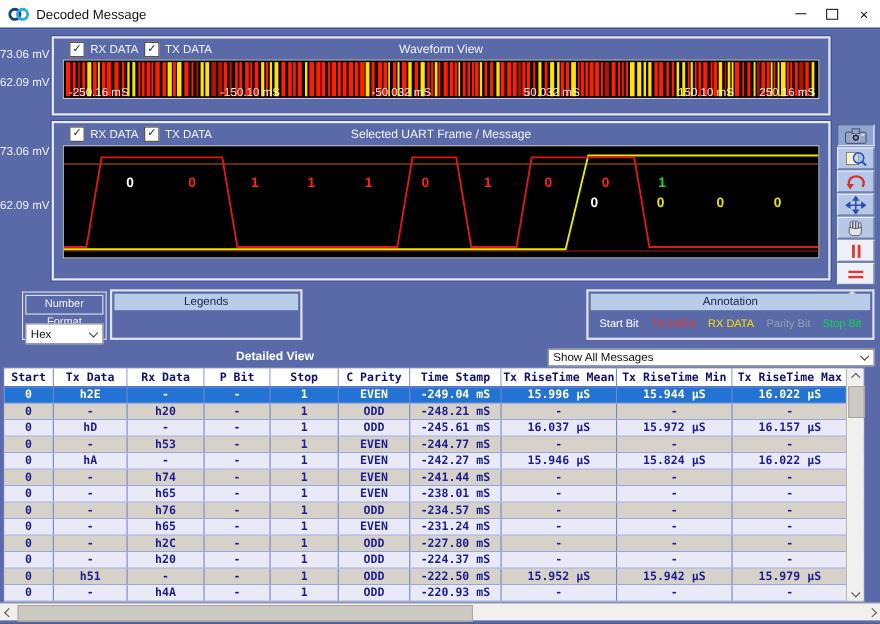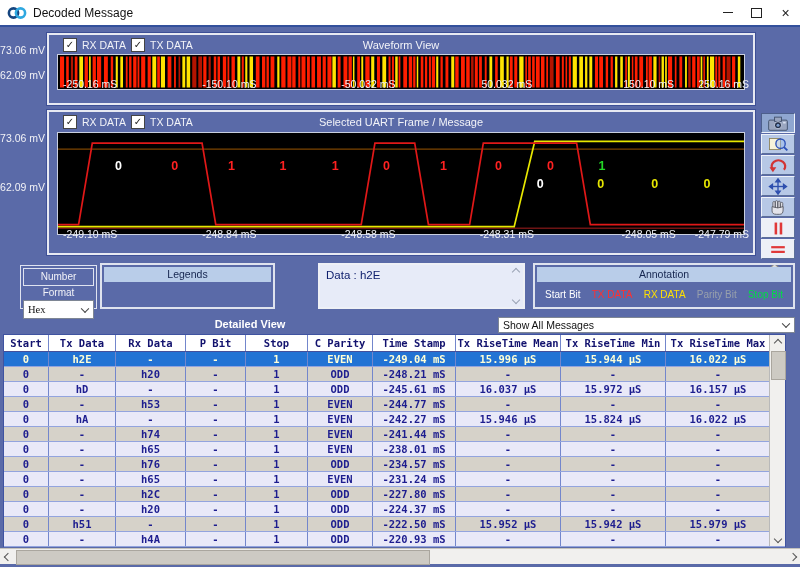--- a/index.html
+++ b/index.html
@@ -21,36 +21,36 @@
   .yl{position:absolute;right:710px;color:#f2f2f6;font-size:10.5px;white-space:nowrap;}
   .panel{position:absolute;left:44px;right:0;top:0;bottom:0;border:2px solid #e7e9f2;box-shadow:0 0 0 1px #3d4f96;background:#5a6aa8;}
   .phead{position:absolute;left:0;right:0;top:1px;height:17px;}
   .ptitle{position:absolute;left:0;right:0;top:3px;text-align:center;color:#f2f3f8;font-size:11px;}
   .cbgroup{position:absolute;top:2px;display:flex;align-items:center;gap:5px;z-index:2;}
   .cb{width:12px;height:12px;background:#fff;border:1px solid #444;display:flex;align-items:center;justify-content:center;font-size:10px;color:#1b1b1b;line-height:1;}
   .cblabel{color:#f2f3f8;font-size:10.5px;}
   .plot{position:absolute;left:8px;right:8px;background:#000;border:1px solid #c9cfdf;}
   #p1plot{top:19px;height:34px;}
   #p2plot{top:20px;bottom:18px;}
-  .axis{position:absolute;left:8px;right:4px;bottom:1px;height:24px;}
+  .axis{position:absolute;left:8px;right:12px;bottom:1px;height:24px;}
   .axis-label{position:absolute;top:0;color:#eef0f6;font-size:10.5px;white-space:nowrap;transform:translateX(-50%);}
   .bit{position:absolute;transform:translateX(-50%);font-weight:bold;font-size:12.5px;font-family:"Liberation Sans",sans-serif;}
   
   .toolbar{position:absolute;right:4px;top:86px;width:36px;display:flex;flex-direction:column;gap:1px;align-items:center;}
   .tbtn{width:34px;height:20px;background:#b7c8e6;border:1px solid;border-color:#eef2fa #5c6f9a #5c6f9a #eef2fa;display:flex;align-items:center;justify-content:center;padding:0;cursor:default;}
   .tbtn svg{width:26px;height:17px;}
   .tbtn.pressed{background:#8fa6d0;border-color:#4d5f8c #eef2fa #eef2fa #4d5f8c;}
   .tbtn.light{background:#edf0f7;}
   .tico{width:34px;height:22px;display:flex;align-items:center;justify-content:center;}
   
   .midrow{position:absolute;left:0;top:235px;width:100%;height:50px;}
   .nf{position:absolute;left:20px;top:3px;width:77px;height:44px;border:1px solid #dfe3f0;padding:2px;box-sizing:border-box;}
   .nf .nflabel{height:16px;border:1px solid #dfe3f0;color:#f2f3f8;font-size:10px;text-align:center;line-height:16px;}
   .dd{background:#fff;border:1px solid #7e8694;display:flex;align-items:center;font-size:10.5px;color:#111;padding-left:4px;position:relative;}
-  .nf .dd{margin-top:14px;height:17px;font-family:Liberation Serif, serif;}
+  .nf .dd{margin-top:8px;height:17px;}
   .chev{position:absolute;right:5px;top:50%;width:5px;height:5px;border-right:1.4px solid #444;border-bottom:1.4px solid #444;transform:translateY(-70%) rotate(45deg);}
   .lg{position:absolute;left:100px;top:1px;width:175px;height:46px;border:2px solid #dfe3ee;box-sizing:border-box;}
   .band{margin:2px 2px 0 2px;height:15px;background:#b9cde9;color:#15254f;font-size:10.5px;text-align:center;line-height:15px;}
   .lgitems{height:24px;display:flex;align-items:center;justify-content:center;gap:9px;}
   .swatch{width:46px;height:12px;display:inline-block;}
   .lgtext{color:#f2f3f8;font-size:10.5px;}
   .db{position:absolute;left:318px;top:1px;width:207px;height:46px;background:#e7ebf8;border:2px solid #eef0f6;box-sizing:border-box;}
   .dbtext{margin:4px 6px;font-size:11.5px;color:#10206e;}
   .dbarrows{position:absolute;right:1px;top:0;bottom:0;width:13px;display:flex;flex-direction:column;justify-content:space-between;padding:4px 0;box-sizing:border-box;align-items:center;}
   .smchev{width:5px;height:5px;border-right:1.3px solid #9aa2b4;border-bottom:1.3px solid #9aa2b4;}
@@ -317,28 +317,20 @@
               <span class="bit" style="left: 71.8%; top: 26%; color: rgb(255, 33, 33);">0</span>
               <span class="bit" style="left: 79.3%; top: 26%; color: rgb(34, 214, 38);">1</span>
             </div>
           <div id="bitsRx">
               <span class="bit" style="left: 70.3%; top: 44%; color: rgb(255, 255, 255);">0</span>
               <span class="bit" style="left: 79.1%; top: 44%; color: rgb(230, 230, 0);">0</span>
               <span class="bit" style="left: 87%; top: 44%; color: rgb(230, 230, 0);">0</span>
               <span class="bit" style="left: 94.6%; top: 44%; color: rgb(230, 230, 0);">0</span>
             </div>
         </div>
-        <div class="axis" id="fraxis">
-            <span class="axis-label" style="left: 4.8%;">-249.10 mS</span>
-            <span class="axis-label" style="left: 24.9%;">-248.84 mS</span>
-            <span class="axis-label" style="left: 45%;">-248.58 mS</span>
-            <span class="axis-label" style="left: 65%;">-248.31 mS</span>
-            <span class="axis-label" style="left: 85.5%;">-248.05 mS</span>
-            <span class="axis-label" style="left: 100%; transform: translateX(-100%);">-247.79 mS</span>
-          </div>
       </div>
     </div>
 
     <div class="toolbar" id="toolbar">
         <button class="tbtn pressed">
           <svg viewBox="0 0 26 20">
             <rect x="2" y="6" width="22" height="12" rx="1.5" fill="#9aa6c0" stroke="#3b4a66"></rect>
             <rect x="9" y="2.5" width="8" height="5" fill="#9aa6c0" stroke="#3b4a66"></rect>
             <circle cx="13" cy="12" r="4.2" fill="#24304a" stroke="#cdd6e8"></circle>
             <circle cx="13" cy="12" r="1.8" fill="#7fa0d0"></circle>
@@ -407,27 +399,20 @@
     <div class="midrow">
       <div class="nf">
         <div class="nflabel">Number Format</div>
         <div class="dd">
           <span>Hex</span>
           <span class="chev"></span>
         </div>
       </div>
       <div class="lg">
         <div class="band">Legends</div>
-      </div>
-      <div class="db">
-        <div class="dbtext">Data : h2E</div>
-        <div class="dbarrows">
-          <span class="smchev up"></span>
-          <span class="smchev down"></span>
-        </div>
       </div>
       <div class="an">
         <div class="band">Annotation</div>
         <div class="anitems" id="anitems">
             <span style="color: rgb(255, 255, 255);">Start Bit</span>
             <span style="color: rgb(255, 48, 48);">TX DATA</span>
             <span style="color: rgb(255, 224, 0);">RX DATA</span>
             <span style="color: rgb(152, 160, 172);">Parity Bit</span>
             <span style="color: rgb(0, 220, 70);">Stop Bit</span>
           </div>

